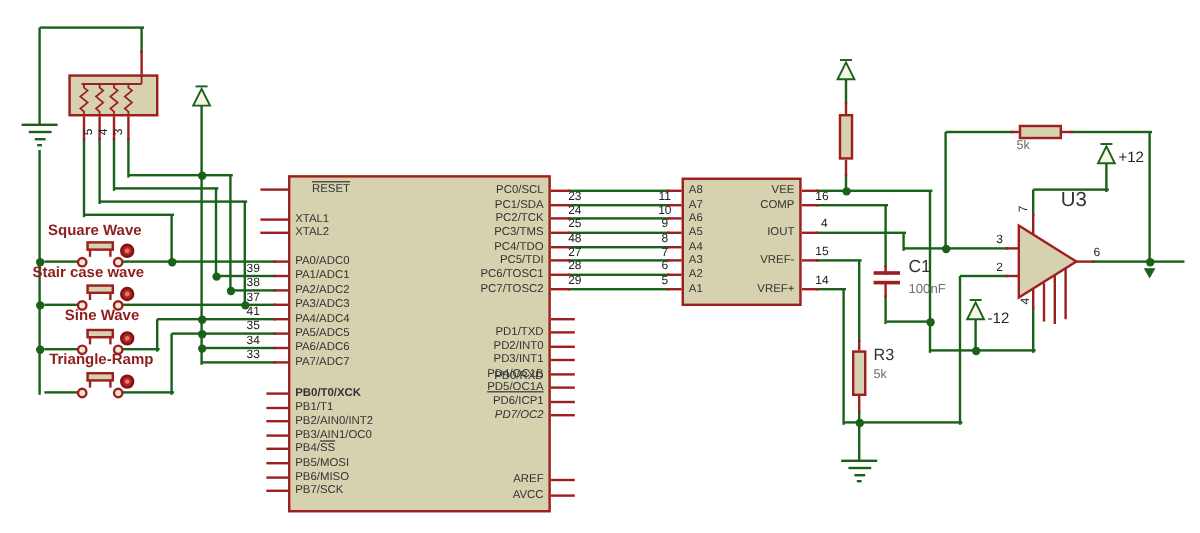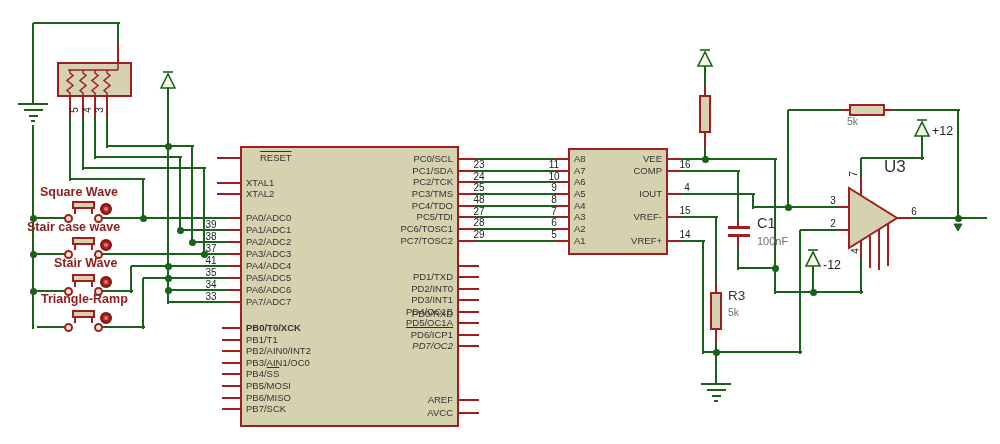--- a/index.html
+++ b/index.html
@@ -259,21 +259,21 @@
     <div class="st" style="left: 74px; top: 208px; width: 2px; height: 6px;"></div>
     <div class="st" style="left: 91px; top: 208px; width: 2px; height: 6px;"></div>
     <div class="mark" style="left: 100px; top: 203px;"></div>
     <div class="lbl" style="left: 27px; top: 220px; font: bold 12.5px &quot;Liberation Sans&quot;, sans-serif; color: rgb(142, 29, 29);">Stair case wave</div>
     <div class="ring" style="left: 63.5px; top: 249.5px;"></div>
     <div class="ring" style="left: 93.5px; top: 249.5px;"></div>
     <div class="cap" style="left: 72px; top: 237px;"></div>
     <div class="st" style="left: 74px; top: 244px; width: 2px; height: 6px;"></div>
     <div class="st" style="left: 91px; top: 244px; width: 2px; height: 6px;"></div>
     <div class="mark" style="left: 100px; top: 239px;"></div>
-    <div class="lbl" style="left: 54px; top: 256px; font: bold 12.5px &quot;Liberation Sans&quot;, sans-serif; color: rgb(142, 29, 29);">Stair Wave</div>
+    <div class="lbl" style="left: 54px; top: 256px; font: bold 12.5px &quot;Liberation Sans&quot;, sans-serif; color: rgb(142, 29, 29);">Sine Wave</div>
     <div class="ring" style="left: 63.5px; top: 286.5px;"></div>
     <div class="ring" style="left: 93.5px; top: 286.5px;"></div>
     <div class="cap" style="left: 72px; top: 274px;"></div>
     <div class="st" style="left: 74px; top: 281px; width: 2px; height: 6px;"></div>
     <div class="st" style="left: 91px; top: 281px; width: 2px; height: 6px;"></div>
     <div class="mark" style="left: 100px; top: 276px;"></div>
     <div class="lbl" style="left: 41px; top: 292px; font: bold 12.5px &quot;Liberation Sans&quot;, sans-serif; color: rgb(142, 29, 29);">Triangle-Ramp</div>
     <div class="ring" style="left: 63.5px; top: 322.5px;"></div>
     <div class="ring" style="left: 93.5px; top: 322.5px;"></div>
     <div class="cap" style="left: 72px; top: 310px;"></div>

